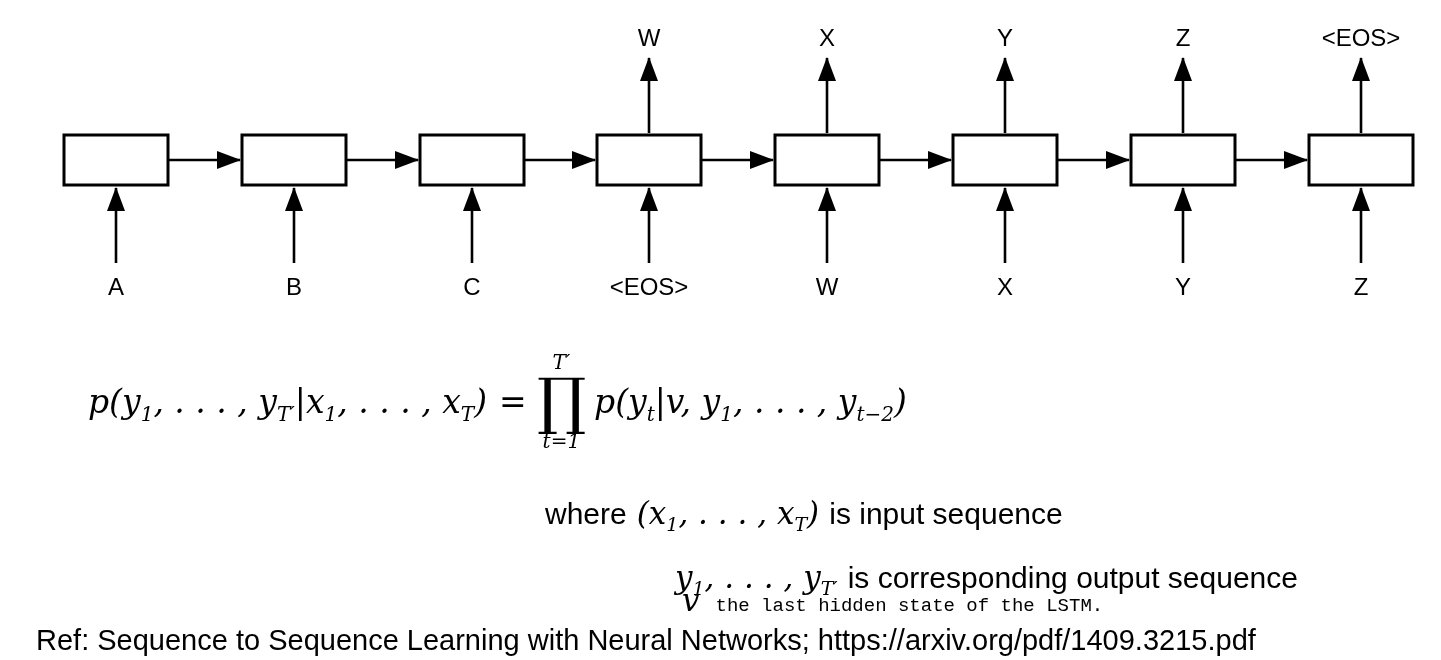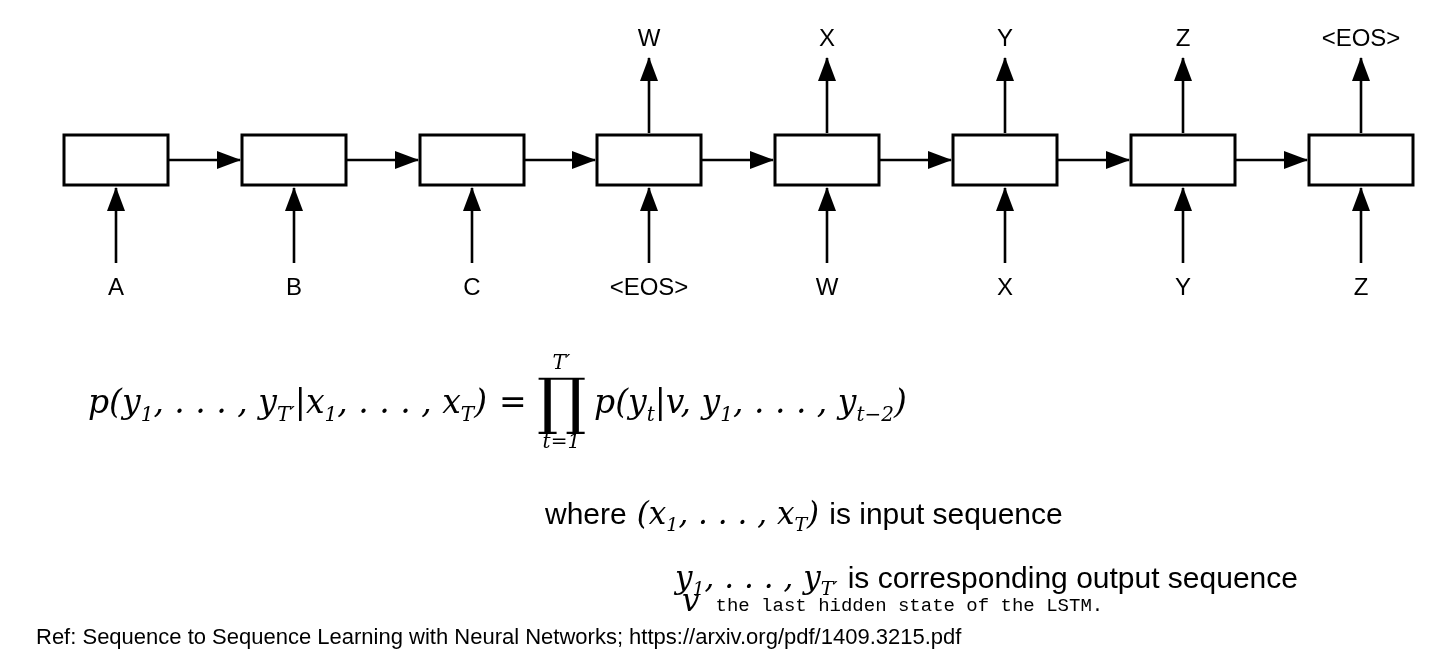--- a/index.html
+++ b/index.html
@@ -23,21 +23,21 @@
   
   .textline{position:absolute;display:flex;align-items:baseline;white-space:nowrap;}
   .sans{font-family:"Liberation Sans",sans-serif;font-size:30px;}
   .mathseg{font-family:"DejaVu Serif",serif;font-style:italic;font-size:31px;}
   .mathseg sub{font-size:19px;font-style:italic;line-height:0;}
   .serif{font-family:Liberation Mono, monospace;font-size:19px;}
   .gap-l{margin-left:10px;margin-top:31px;}
   #where-line{left:545px;top:464px;}
   #output-line{left:675px;top:530px;}
   #hidden-line{left:682px;top:582px;}
-  #ref-line{position:absolute;left:36px;top:624px;font-size:22px;}
+  #ref-line{position:absolute;left:36px;top:624px;font-size:29px;}
 </style>
 </head>
 <body>
 
 <svg id="diagram" width="1441" height="315" viewBox="0 0 1441 315">
   <defs>
     <marker id="ah" markerUnits="userSpaceOnUse" markerWidth="24" markerHeight="18" refX="23" refY="9" orient="auto">
       <path d="M0,0 L24,9 L0,18 Z" fill="#000"></path>
     </marker>
   </defs>

